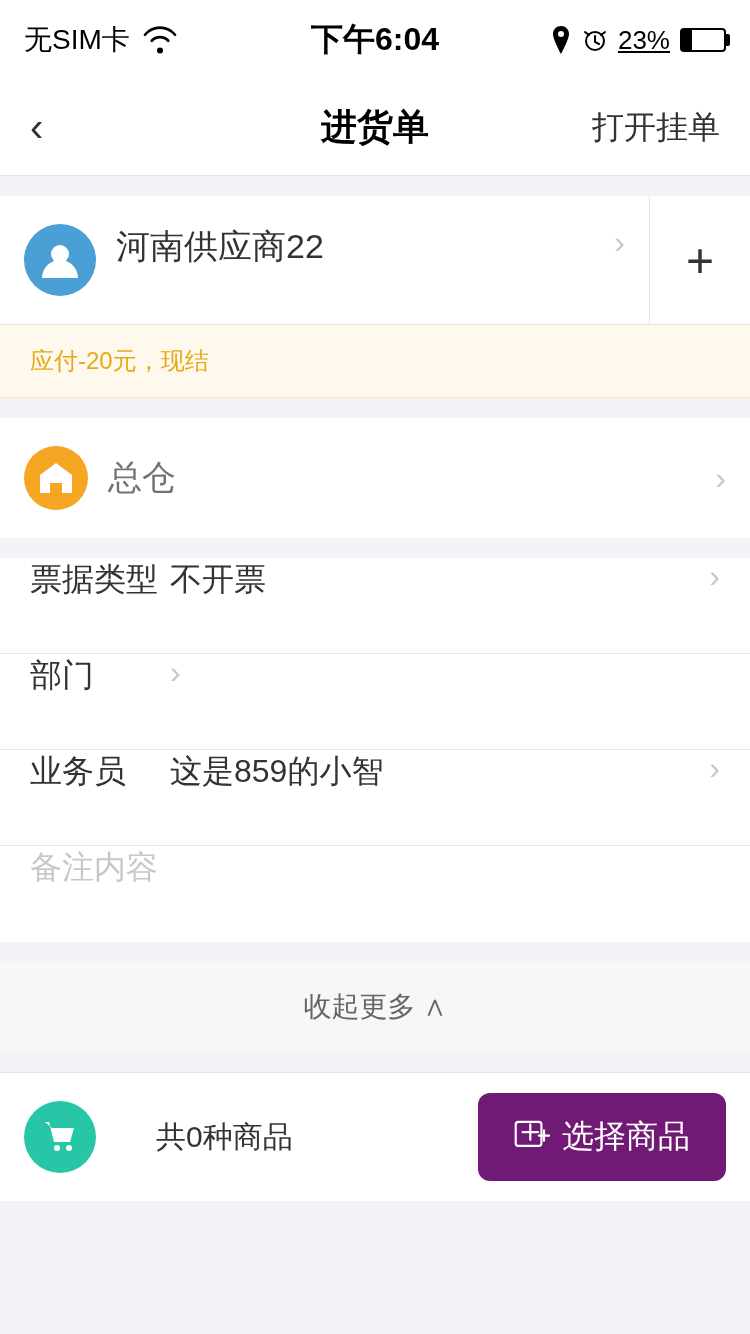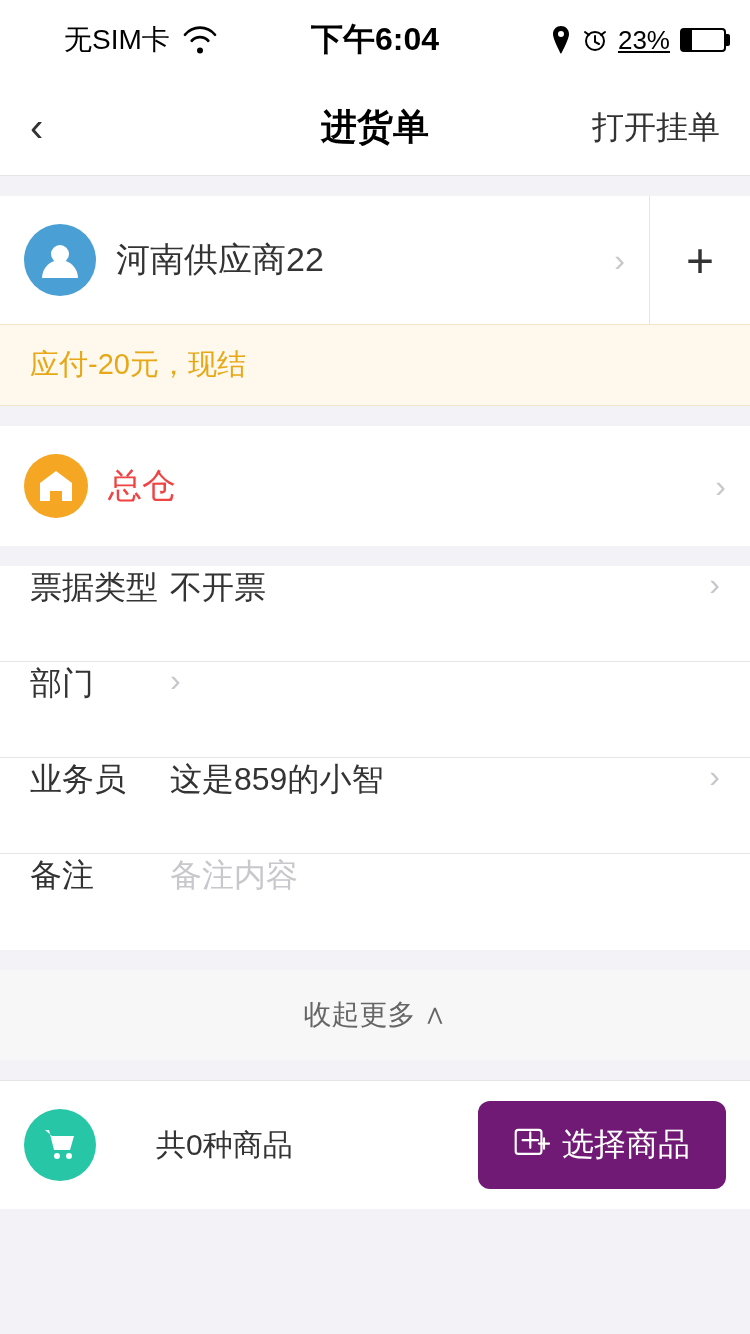--- a/index.html
+++ b/index.html
@@ -23,21 +23,20 @@
       padding: 0 24px;
       font-size: 28px;
       color: #000;
     }
     .status-left {
       display: flex;
       align-items: center;
       gap: 12px;
       font-size: 28px;
       font-weight: 500;
-      margin-left: 40px;
     }
     .status-center {
       font-size: 32px;
       font-weight: 600;
       position: absolute;
       left: 50%;
       transform: translateX(-50%);
     }
     .status-right {
       display: flex;
@@ -112,21 +111,21 @@
 
     
     .supplier-section {
       background: #fff;
       display: flex;
       align-items: stretch;
     }
     .supplier-main {
       flex: 1;
       display: flex;
-      align-items: center;
+      align-items: flex-start;
       padding: 28px 24px;
       border-right: 1px solid #e5e5e5;
     }
     .supplier-avatar {
       width: 72px;
       height: 72px;
       border-radius: 50%;
       background: #4a9fd4;
       display: flex;
       align-items: center;
@@ -156,21 +155,21 @@
       justify-content: center;
       font-size: 48px;
       color: #333;
       cursor: pointer;
     }
 
     
     .notice-banner {
       background: #fff8ec;
       padding: 20px 30px;
-      font-size: 29px;
+      font-size: 24px;
       color: #e6a817;
       border-top: 1px solid #f0e6cc;
       border-bottom: 1px solid #f0e6cc;
     }
 
     
     .warehouse-section {
       background: #fff;
       display: flex;
       align-items: center;
@@ -189,21 +188,21 @@
       flex-shrink: 0;
     }
     .warehouse-icon svg {
       width: 38px;
       height: 38px;
       fill: #fff;
     }
     .warehouse-name {
       flex: 1;
       font-size: 34px;
-      color: #ef4444;
+      color: #737373;
     }
 
     
     .form-section {
       background: #fff;
       margin-top: 20px;
     }
     .form-row {
       display: flex;
       padding: 0 30px;
@@ -379,21 +378,20 @@
     <span class="form-chevron">›</span>
   </div>
 
   <div class="form-row">
     <span class="form-label">业务员</span>
     <span class="form-value">这是859的小智</span>
     <span class="form-chevron">›</span>
   </div>
 
   <div class="form-row">
-    <span class="form-label">备注</span>
     <span class="form-value placeholder">备注内容</span>
   </div>
 </div>
 
 <div class="collapse-toggle">
   <span>收起更多 ∧</span>
 </div>
 
 <div class="bottom-bar">
   <div class="bottom-left">

